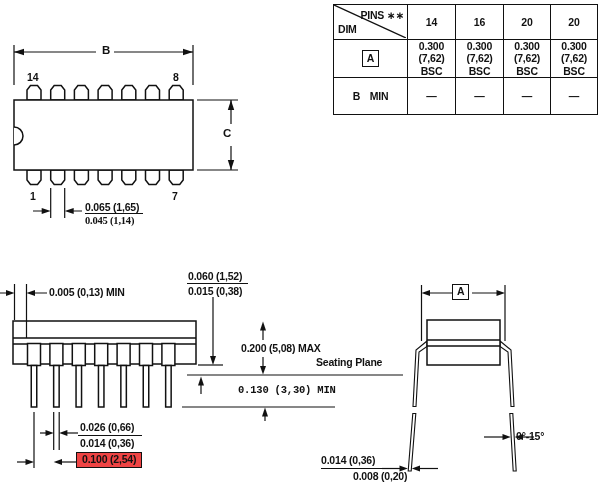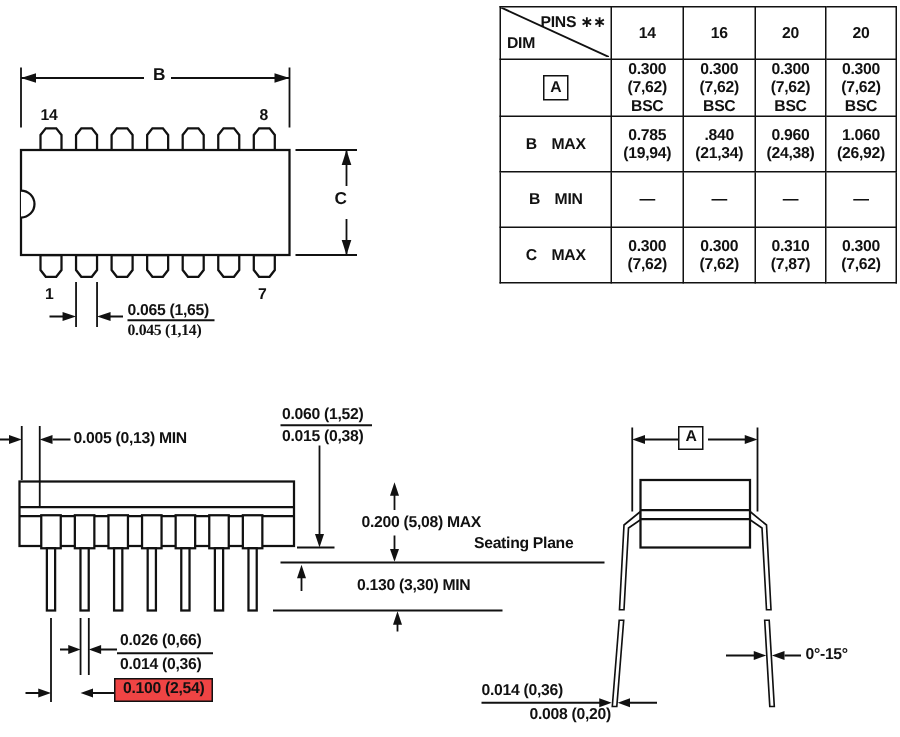--- a/index.html
+++ b/index.html
@@ -163,27 +163,27 @@
 <div class="lbl" style="left:172px;top:191px;">7</div>
 <div class="lbl big" style="left:223px;top:128px;">C</div>
 <div class="lbl" style="left:85px;top:202px;">0.065 (1,65)</div>
 <div class="lbl" style="left:85px;top:216px;font-family:Liberation Serif, serif;">0.045 (1,14)</div>
 
 <div class="lbl" style="left:49px;top:287px;">0.005 (0,13) MIN</div>
 <div class="lbl" style="left:188px;top:271px;">0.060 (1,52)</div>
 <div class="lbl" style="left:188px;top:286px;">0.015 (0,38)</div>
 <div class="lbl" style="left:241px;top:343px;text-align:center;">0.200 (5,08) MAX</div>
 <div class="lbl" style="left:316px;top:357px;">Seating Plane</div>
-<div class="lbl" style="left:238px;top:385px;">0.130 (3,30) MIN</div>
+<div class="lbl" style="left:238px;top:385px;font-family:Liberation Mono, monospace;">0.130 (3,30) MIN</div>
 <div class="lbl" style="left:80px;top:422px;text-align:center;">0.026 (0,66)</div>
 <div class="lbl" style="left:80px;top:438px;">0.014 (0,36)</div>
 <div class="lbl boxed" style="left:76px;top:452px;">0.100 (2,54)</div>
 
 <div class="lbl abox" style="left:452px;top:284px;">A</div>
-<div class="lbl" style="left:537px;top:431px;text-align:right;">0°-15°</div>
+<div class="lbl" style="left:516px;top:431px;text-align:right;">0°-15°</div>
 <div class="lbl" style="left:321px;top:455px;">0.014 (0,36)</div>
 <div class="lbl" style="left:321px;top:471px;padding-left:32px;">0.008 (0,20)</div>
 
 <table class="dim">
   <colgroup>
         <col style="width:74px">
         <col style="width:48px">
         <col style="width:48px">
         <col style="width:47px">
         <col style="width:47px">
@@ -219,68 +219,30 @@
             <div>(7,62)</div>
             <div>BSC</div>
           </td>
     <td>
             <div>0.300</div>
             <div>(7,62)</div>
             <div>BSC</div>
           </td>
   </tr>
   <tr style="height:37px;">
-    <td class="rowlab">B MAX</td>
-    <td>
-            <div>0.785</div>
-            <div>(19,94)</div>
-          </td>
-    <td>
-            <div>.840</div>
-            <div>(21,34)</div>
-          </td>
-    <td>
-            <div>0.960</div>
-            <div>(24,38)</div>
-          </td>
-    <td>
-            <div>1.060</div>
-            <div>(26,92)</div>
-          </td>
-  </tr>
-  <tr style="height:37px;">
     <td class="rowlab">B MIN</td>
     <td>
             <div>—</div>
           </td>
     <td>
             <div>—</div>
           </td>
     <td>
             <div>—</div>
           </td>
     <td>
             <div>—</div>
-          </td>
-  </tr>
-  <tr style="height:37px;">
-    <td class="rowlab">C MAX</td>
-    <td>
-            <div>0.300</div>
-            <div>(7,62)</div>
-          </td>
-    <td>
-            <div>0.300</div>
-            <div>(7,62)</div>
-          </td>
-    <td>
-            <div>0.310</div>
-            <div>(7,87)</div>
-          </td>
-    <td>
-            <div>0.300</div>
-            <div>(7,62)</div>
           </td>
   </tr>
 </tbody>
     </table>
 
 </div>
 
 </body></html>

